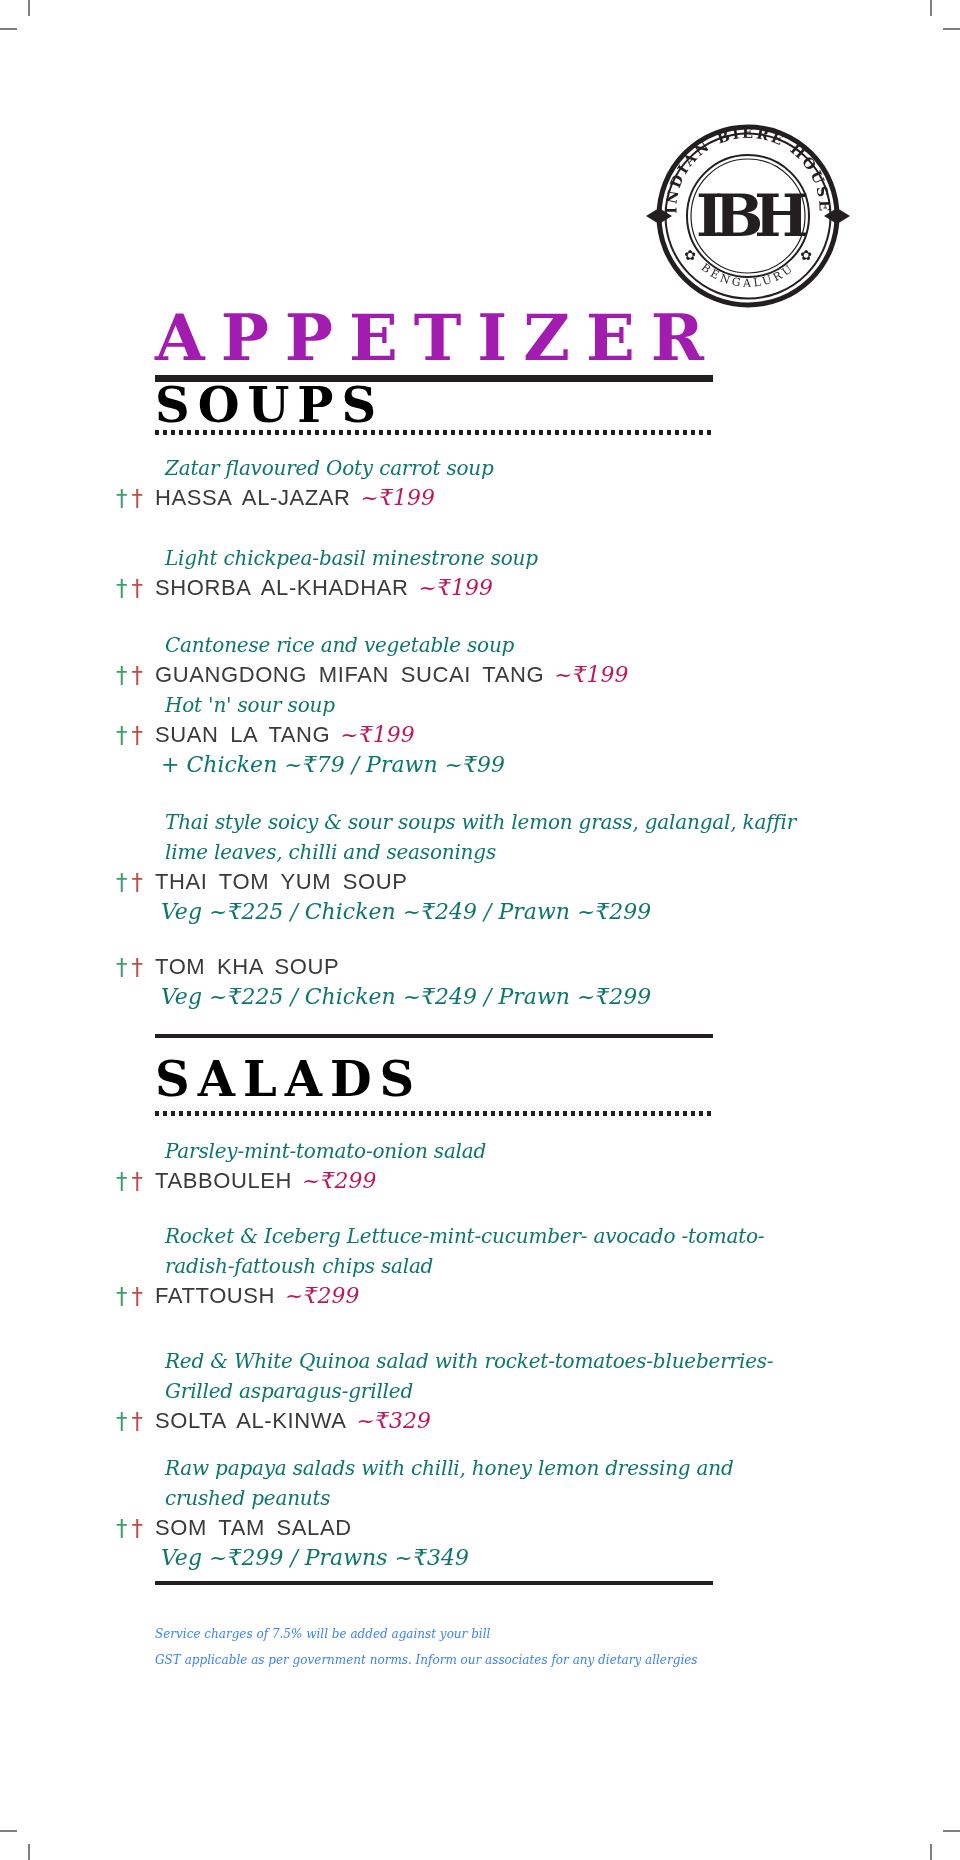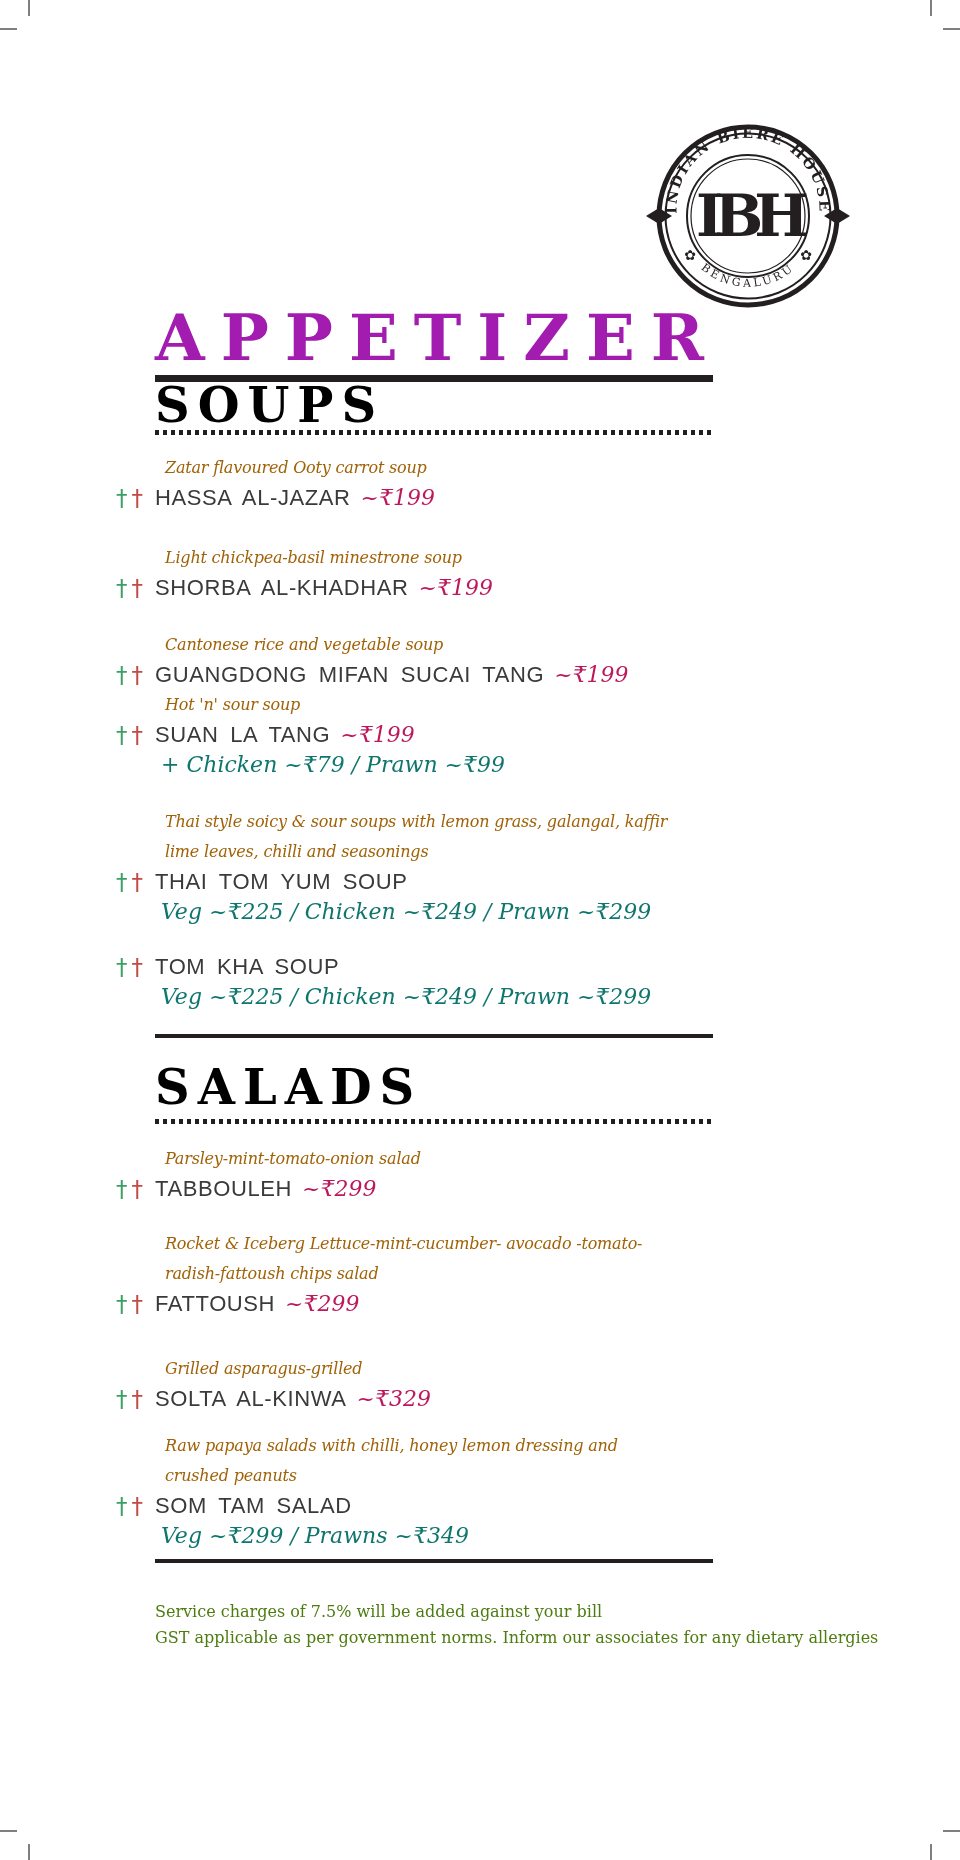--- a/index.html
+++ b/index.html
@@ -29,22 +29,22 @@
   }
   .dotted{
     height:5px;
     background:repeating-linear-gradient(90deg,#231f20 0 4px,transparent 4px 8px);
   }
   .sec-rule{height:4px;background:#231f20;}
   .item{position:relative;}
   .desc{padding-left:10px;}
   .desc-line{
     font-family:"DejaVu Serif",serif;font-style:italic;
-    font-size:16px;line-height:30px;letter-spacing:-0.2px;
-    white-space:nowrap;color:#a16207;
+    font-size:20px;line-height:30px;letter-spacing:-0.2px;
+    white-space:nowrap;color:#0f766e;
   }
   .name-line{
     position:relative;white-space:nowrap;
     font-family:"Liberation Sans",sans-serif;
     font-size:22px;line-height:30px;letter-spacing:0.6px;word-spacing:5px;
     color:#3a3a3a;
   }
   .markers{
     position:absolute;left:-39px;top:0;
     font-family:"DejaVu Sans",sans-serif;
@@ -54,22 +54,22 @@
   .nonveg{color:var(--nonveg-color,#C14B45);}
   .item-price{
     font-family:"DejaVu Serif","DejaVu Sans",serif;font-style:italic;
     font-size:22px;letter-spacing:0;word-spacing:0;margin-left:10px;color:#be185d;
   }
   .sub-line{
     font-family:"DejaVu Serif","DejaVu Sans",serif;font-style:italic;
     font-size:22px;line-height:30px;white-space:nowrap;color:#0f766e;padding-left:6px;
   }
   .footer-line{
-    font-family:"DejaVu Serif",serif;
-    font-size:16px;line-height:26px;color:#4d7c0f;white-space:nowrap;
+    font-family:"DejaVu Serif",serif;font-style:italic;
+    font-size:12px;line-height:26px;color:#3b82f6;white-space:nowrap;
   }
 </style>
 </head>
 <body style="background: rgb(255, 255, 255);">
 
 <div class="crop" style="left:28px;top:0;width:2px;height:16px;"></div>
 <div class="crop" style="left:0;top:28px;width:17px;height:2px;"></div>
 <div class="crop" style="left:930px;top:0;width:2px;height:16px;"></div>
 <div class="crop" style="left:943px;top:28px;width:17px;height:2px;"></div>
 <div class="crop" style="left:28px;top:1844px;width:2px;height:16px;"></div>
@@ -159,21 +159,21 @@
 
   <div class="item" style="margin-top:25px;">
     <div class="name-line">
       <span class="markers"><span class="veg">†</span><span class="nonveg">†</span></span><span>TOM KHA SOUP</span>
     </div>
     <div class="sub-line">Veg ~₹225 / Chicken ~₹249 / Prawn ~₹299</div>
   </div>
 
   <div class="sec-rule" style="margin-top:22px;"></div>
 
-  <h2 class="sec-heading" style="margin-top:28px;">SALADS</h2>
+  <h2 class="sec-heading" style="margin-top:20px;">SALADS</h2>
   <div class="dotted" style="margin-top:11px;"></div>
 
   <div class="item" style="margin-top:20px;">
     <div class="desc">
       <div class="desc-line">Parsley-mint-tomato-onion salad</div>
     </div>
     <div class="name-line">
       <span class="markers"><span class="veg">†</span><span class="nonveg">†</span></span><span>TABBOULEH</span><span class="item-price">~₹299</span>
     </div>
   </div>
@@ -183,20 +183,21 @@
       <div class="desc-line">Rocket &amp; Iceberg Lettuce-mint-cucumber- avocado -tomato-</div>
       <div class="desc-line">radish-fattoush chips salad</div>
     </div>
     <div class="name-line">
       <span class="markers"><span class="veg">†</span><span class="nonveg">†</span></span><span>FATTOUSH</span><span class="item-price">~₹299</span>
     </div>
   </div>
 
   <div class="item" style="margin-top:35px;">
     <div class="desc">
+      <div class="desc-line">Red &amp; White Quinoa salad with rocket-tomatoes-blueberries-</div>
       <div class="desc-line">Grilled asparagus-grilled</div>
     </div>
     <div class="name-line">
       <span class="markers"><span class="veg">†</span><span class="nonveg">†</span></span><span>SOLTA AL-KINWA</span><span class="item-price">~₹329</span>
     </div>
   </div>
 
   <div class="item" style="margin-top:17px;">
     <div class="desc">
       <div class="desc-line">Raw papaya salads with chilli, honey lemon dressing and</div>

